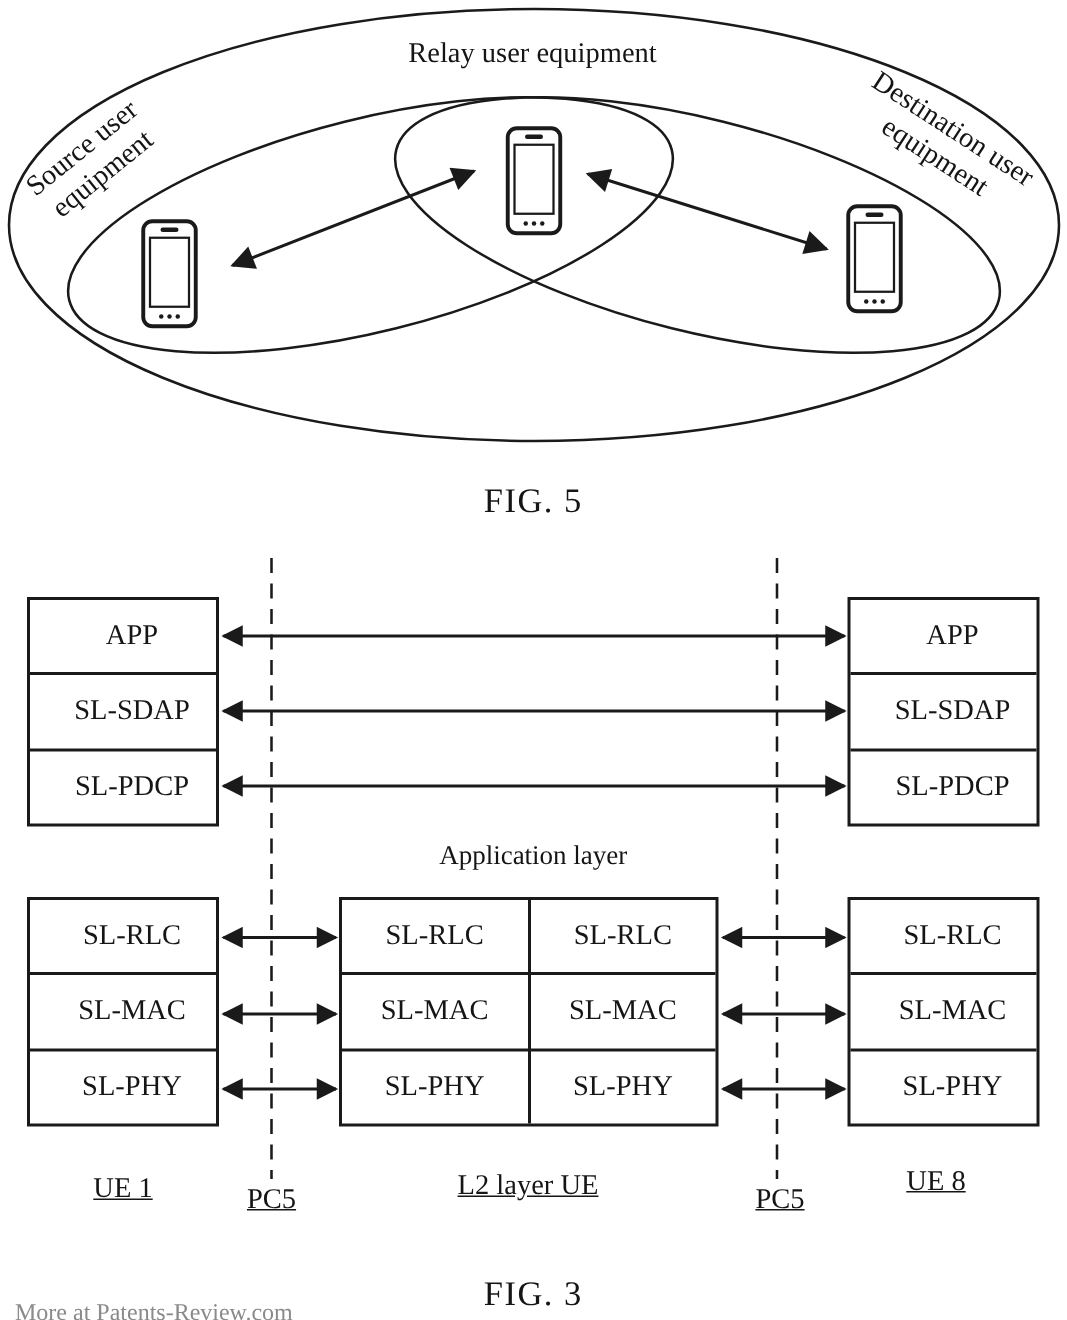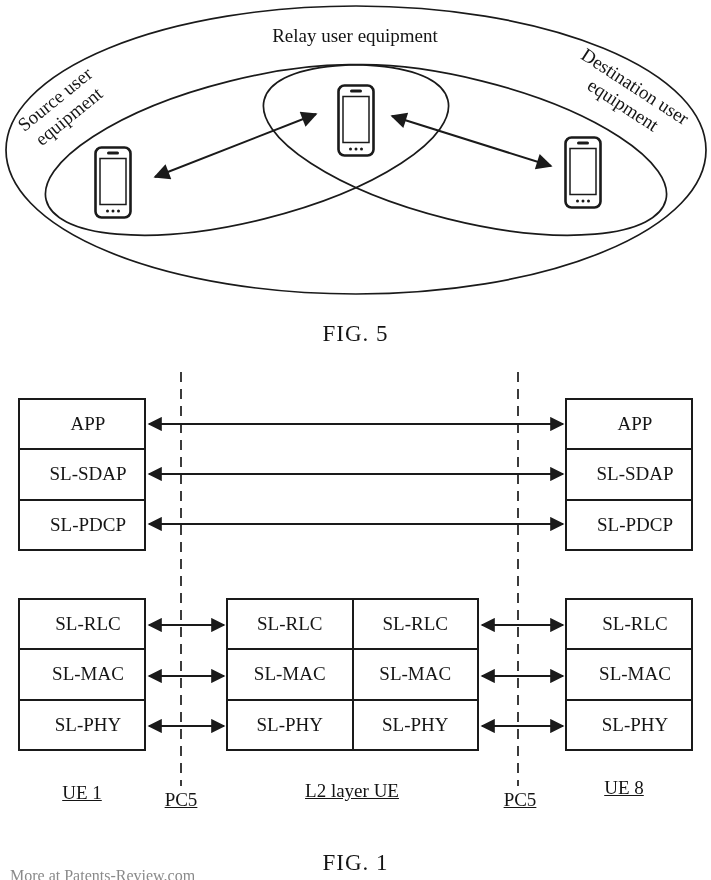--- a/index.html
+++ b/index.html
@@ -107,20 +107,21 @@
     <div class="cell">SL-SDAP</div>
     <div class="cell">SL-PDCP</div>
   </div>
 
   <div class="stack" style="left:565px;top:398px;">
     <div class="cell">APP</div>
     <div class="cell">SL-SDAP</div>
     <div class="cell">SL-PDCP</div>
   </div>
 
+  <div class="lbl applayer">Application layer</div>
 
   <div class="stack" style="left:18px;top:598px;">
     <div class="cell">SL-RLC</div>
     <div class="cell">SL-MAC</div>
     <div class="cell">SL-PHY</div>
   </div>
 
   <div class="relay-stack" style="left:226px;top:598px;">
     <div class="col">
       <div class="cell">SL-RLC</div>
@@ -139,16 +140,16 @@
     <div class="cell">SL-MAC</div>
     <div class="cell">SL-PHY</div>
   </div>
 
   <div class="lbl entity" style="left:40px;top:782px;width:84px;">UE 1</div>
   <div class="lbl entity" style="left:141px;top:789px;width:80px;">PC5</div>
   <div class="lbl entity" style="left:262px;top:780px;width:180px;">L2 layer UE</div>
   <div class="lbl entity" style="left:480px;top:789px;width:80px;">PC5</div>
   <div class="lbl entity" style="left:582px;top:777px;width:84px;">UE 8</div>
 
-  <div class="lbl caption cap2">FIG. 1</div>
+  <div class="lbl caption cap2">FIG. 3</div>
 
   <div class="watermark" style="color: rgb(138, 138, 138);">More at Patents-Review.com</div>
 </div>
 
 </body></html>

